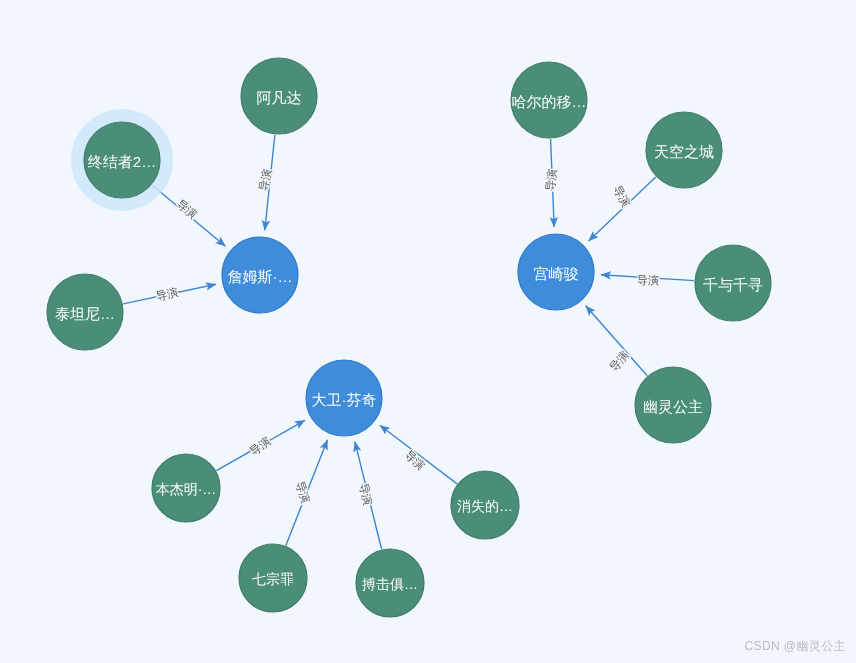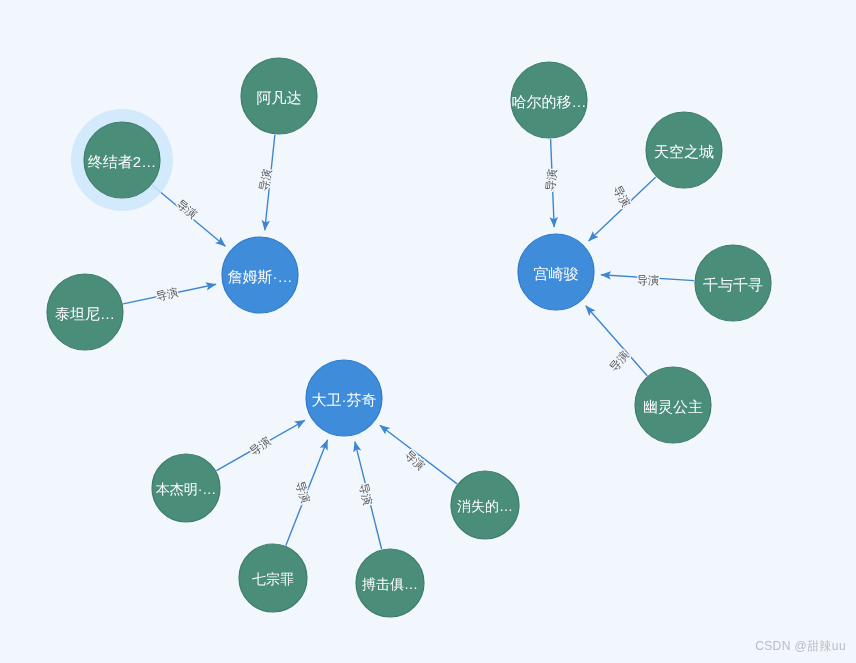--- a/index.html
+++ b/index.html
@@ -162,14 +162,14 @@
         <text class="edge-label" x="622" y="196" text-anchor="middle" dominant-baseline="central" transform="rotate(62,622,196)">导演</text>
         <text class="edge-label" x="648" y="280" text-anchor="middle" dominant-baseline="central" transform="rotate(0,648,280)">导演</text>
         <text class="edge-label" x="619" y="361" text-anchor="middle" dominant-baseline="central" transform="rotate(-49,619,361)">导演</text>
         <text class="edge-label" x="260" y="446" text-anchor="middle" dominant-baseline="central" transform="rotate(-37,260,446)">导演</text>
         <text class="edge-label" x="303" y="492" text-anchor="middle" dominant-baseline="central" transform="rotate(73,303,492)">导演</text>
         <text class="edge-label" x="366" y="494" text-anchor="middle" dominant-baseline="central" transform="rotate(77,366,494)">导演</text>
         <text class="edge-label" x="415" y="460" text-anchor="middle" dominant-baseline="central" transform="rotate(43,415,460)">导演</text>
       </g>
   </svg>
 
-  <div class="watermark">CSDN @甜辣uu</div>
+  <div class="watermark">CSDN @幽灵公主</div>
 </div>
 
 </body></html>

